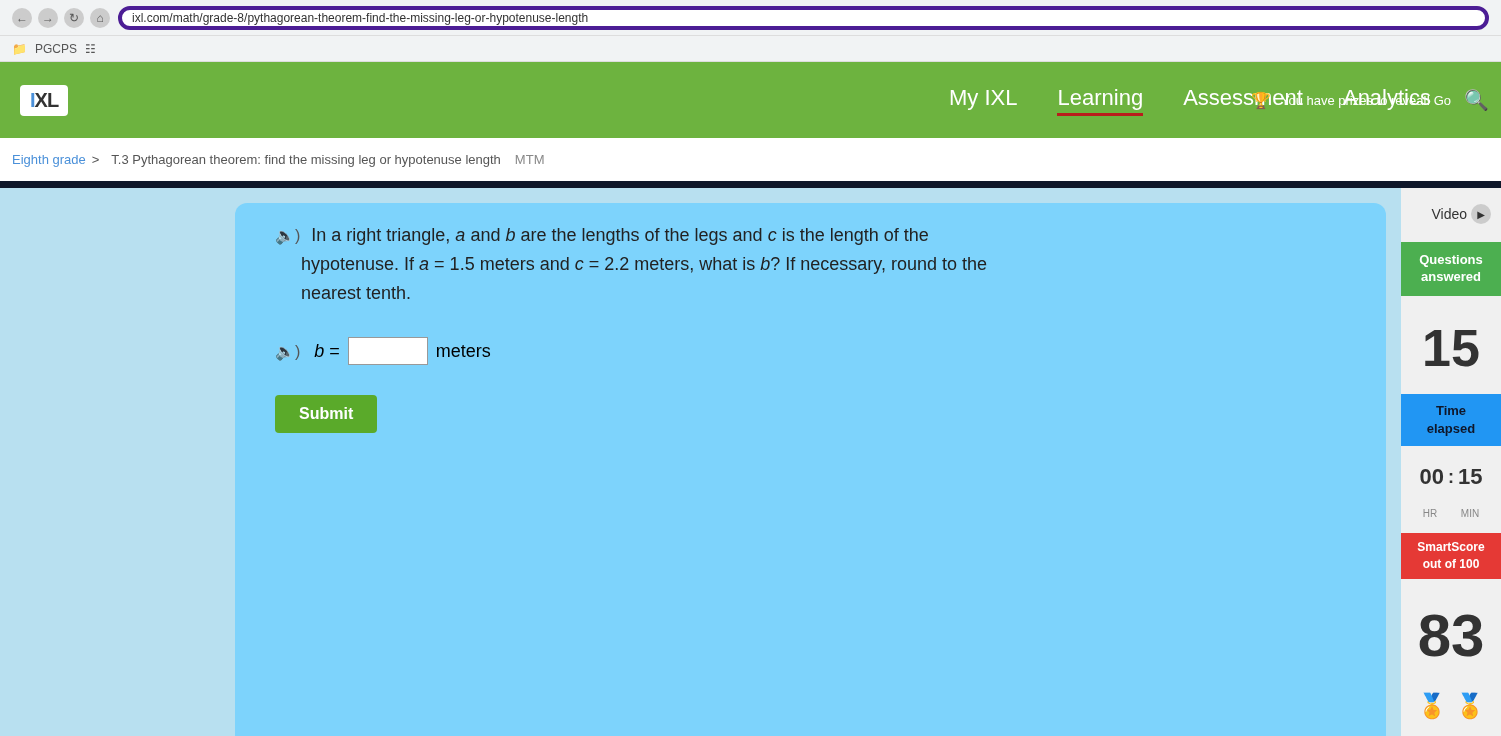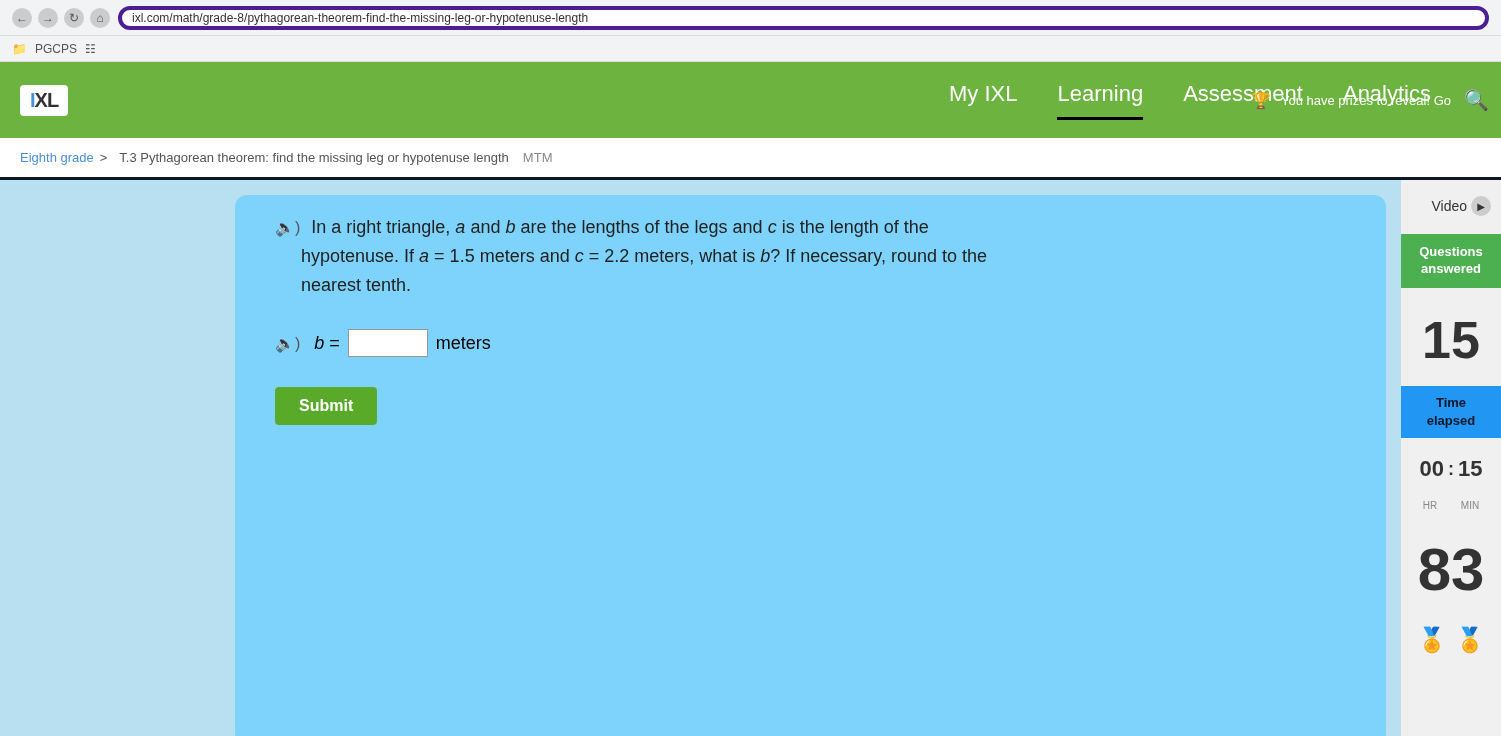--- a/index.html
+++ b/index.html
@@ -81,22 +81,22 @@
       margin-right: 50px;
     }
     .nav-link {
       color: white;
       text-decoration: none;
       font-size: 22px;
       font-weight: 500;
       cursor: pointer;
     }
     .nav-link.active {
-      border-bottom: 3px solid #000000;
-      padding-bottom: 10px;
+      border-bottom: 3px solid #b91c1c;
+      padding-bottom: 2px;
     }
     .header-right {
       position: absolute;
       right: 50px;
       top: 50%;
       transform: translateY(-50%);
       display: flex;
       align-items: center;
       gap: 10px;
     }
@@ -110,27 +110,27 @@
       top: 50%;
       transform: translateY(-50%);
       color: white;
       font-size: 20px;
       cursor: pointer;
     }
 
     
     .breadcrumb-bar {
       background: white;
-      height: 42px;
-      display: flex;
-      align-items: center;
-      padding: 0 20px;
+      height: 50px;
+      display: flex;
+      align-items: center;
+      padding: 0 12px;
       font-size: 13px;
       color: #555;
-      border-bottom: 3px solid #0f172a;
+      border-bottom: 7px solid #0f172a;
     }
     .breadcrumb-bar a { color: #4a90d9; text-decoration: none; }
     .breadcrumb-bar span { margin: 0 6px; }
 
     
     .main-content {
       display: flex;
       height: calc(736px - 36px - 26px - 60px - 34px);
       background: #b8e0f0;
     }
@@ -386,20 +386,24 @@
     <div class="timer-display">
       <span class="timer-val">00</span>
       <span class="timer-sep">:</span>
       <span class="timer-val">15</span>
     </div>
     <div class="timer-labels">
       <span>HR</span>
       <span>MIN</span>
     </div>
 
+    <div class="smartscore-box">
+      <div>SmartScore</div>
+      <div>out of 100</div>
+    </div>
 
     <div class="big-score">83</div>
 
     <div class="trophy-row">
       <span class="trophy-icon">🏅</span>
       <span class="trophy-icon">🏅</span>
     </div>
   </div>
 
 </div>

